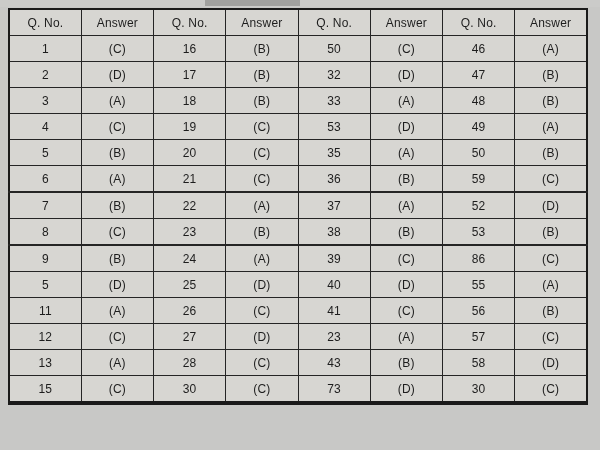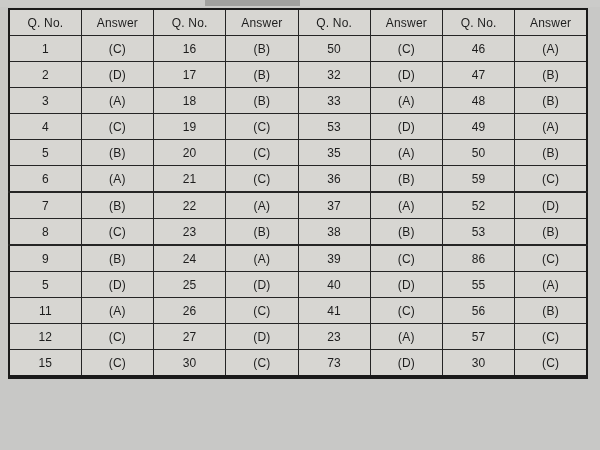--- a/index.html
+++ b/index.html
@@ -194,20 +194,30 @@
         <td>12</td>
         <td>(C)</td>
         <td>27</td>
         <td>(D)</td>
         <td>23</td>
         <td>(A)</td>
         <td>57</td>
         <td>(C)</td>
       </tr>
       <tr>
+        <td>13</td>
+        <td>(A)</td>
+        <td>28</td>
+        <td>(C)</td>
+        <td>43</td>
+        <td>(B)</td>
+        <td>58</td>
+        <td>(D)</td>
+      </tr>
+      <tr>
         <td>15</td>
         <td>(C)</td>
         <td>30</td>
         <td>(C)</td>
         <td>73</td>
         <td>(D)</td>
         <td>30</td>
         <td>(C)</td>
       </tr>
     </tbody>

